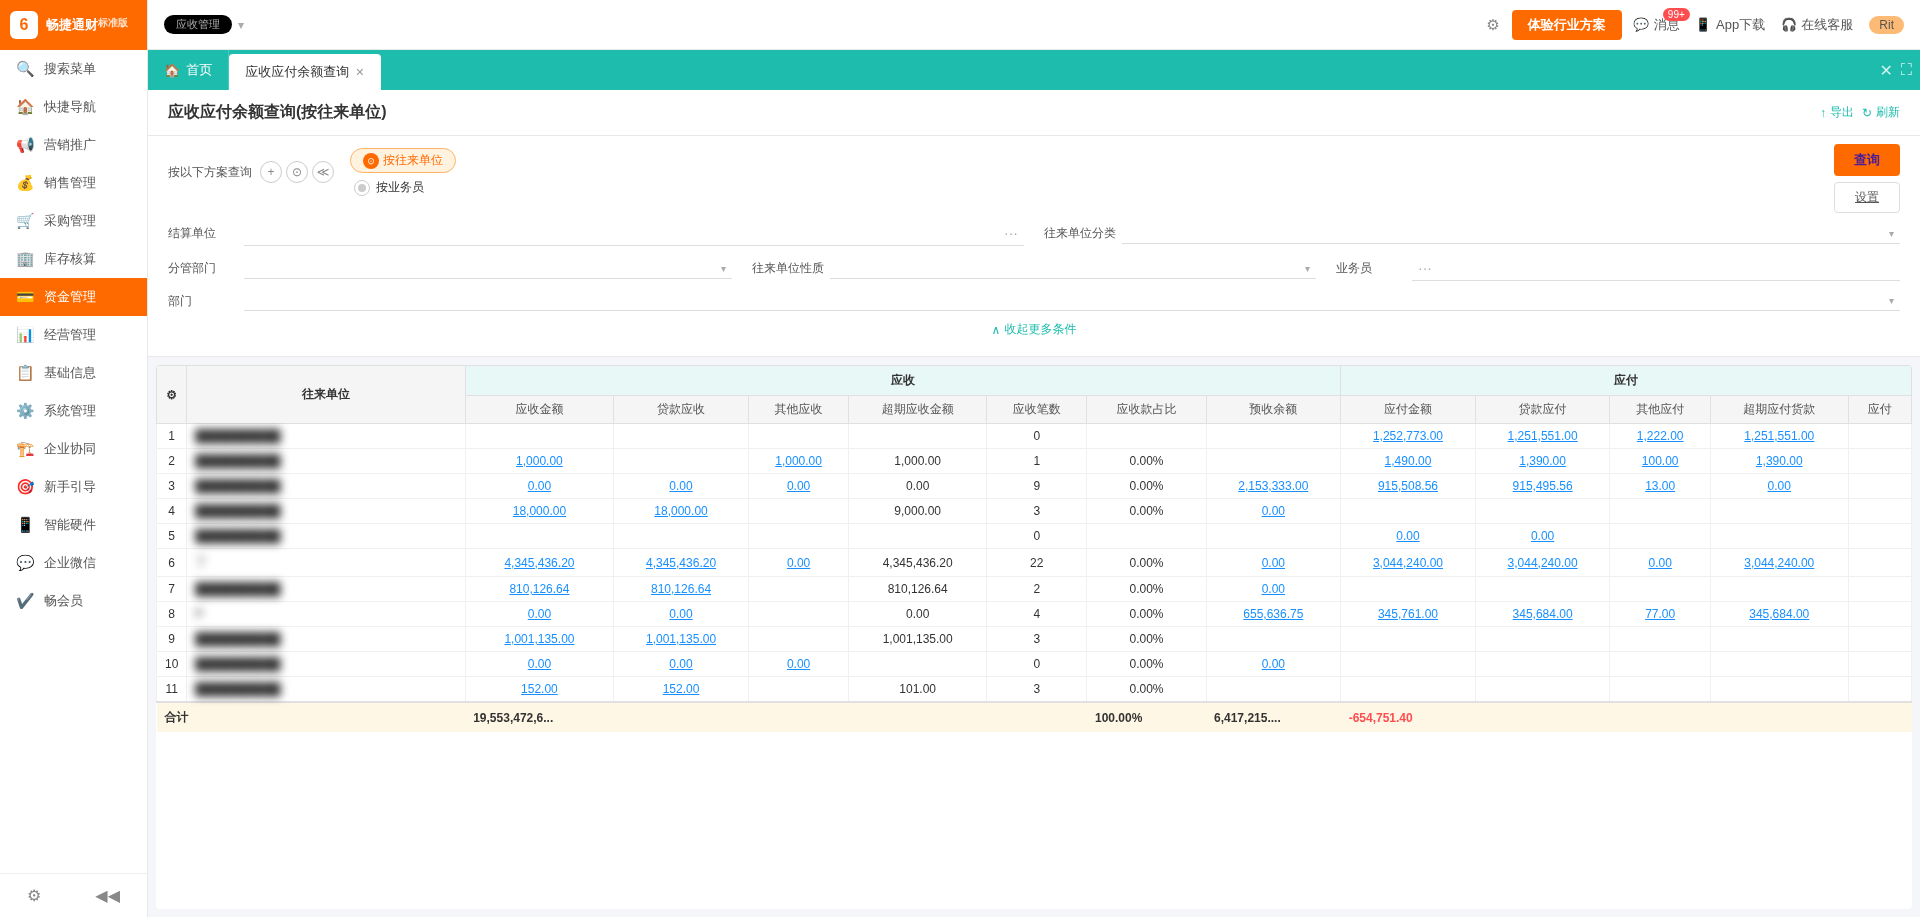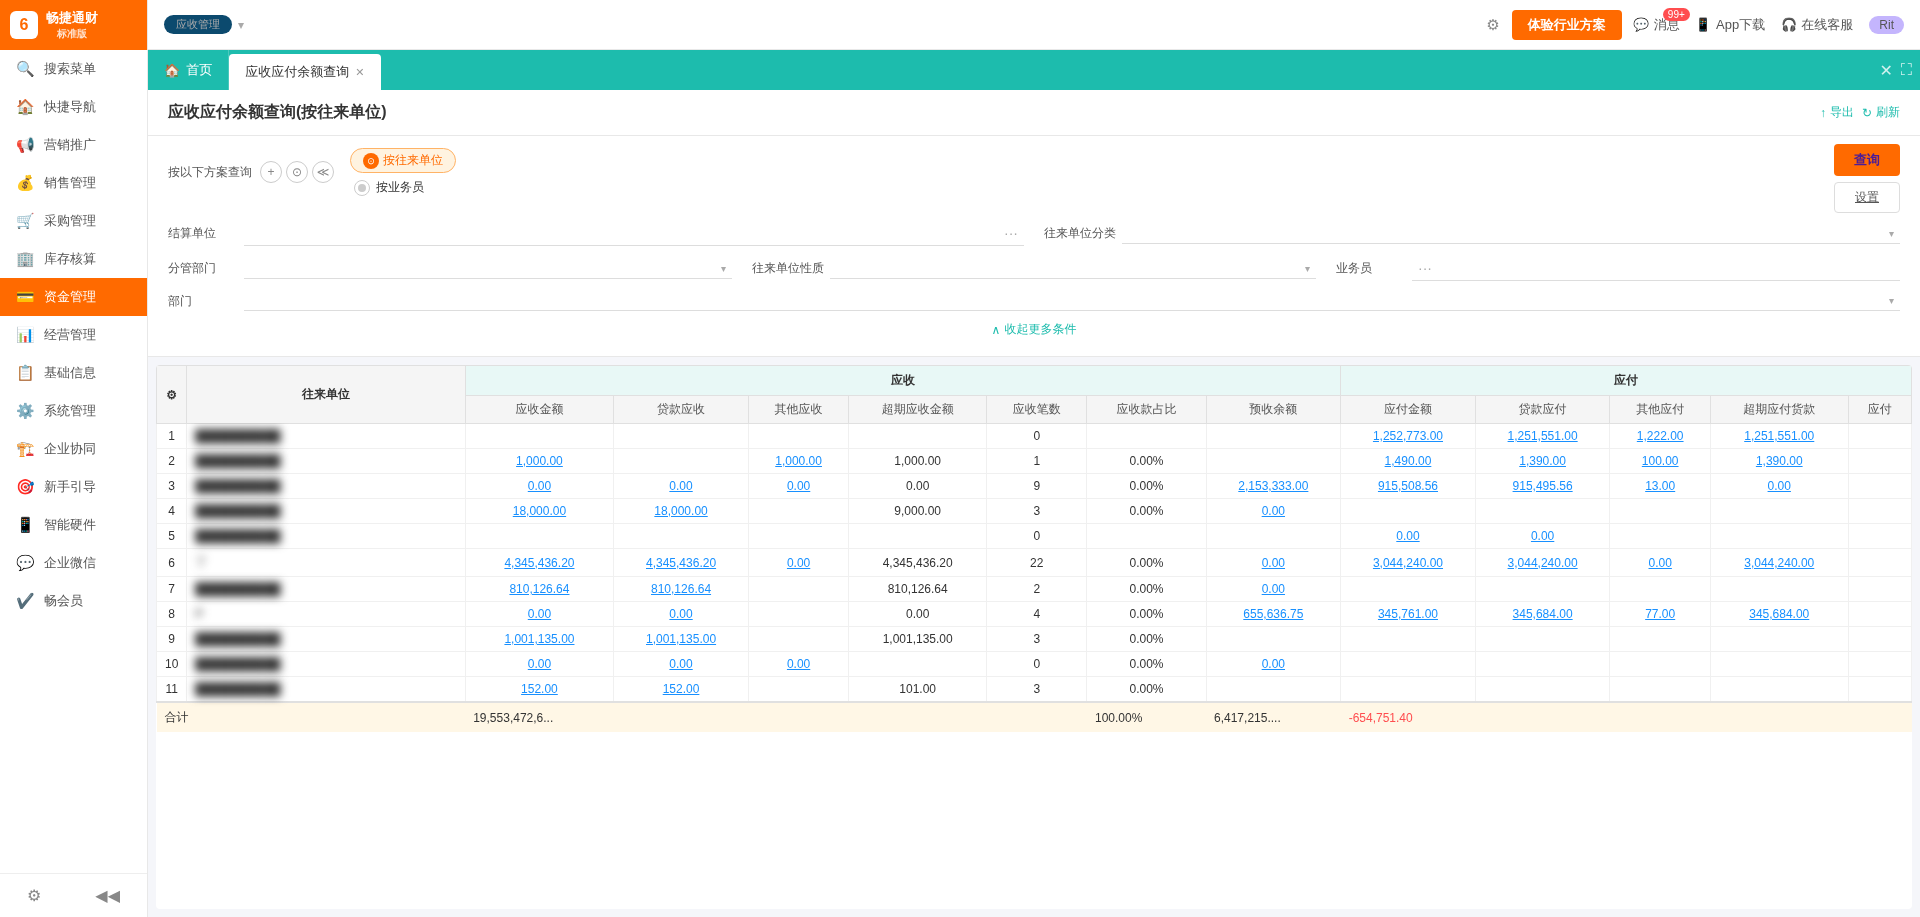--- a/index.html
+++ b/index.html
@@ -10,21 +10,21 @@
       position: fixed; left: 0; top: 0; width: 148px; height: 917px;
       background: #fff; border-right: 1px solid #e8e8e8; z-index: 100;
       display: flex; flex-direction: column;
     }
     .sidebar-logo {
       height: 50px; background: #ff6a00; display: flex; align-items: center; padding: 0 10px;
       color: #fff; font-size: 14px; font-weight: bold; gap: 8px;
     }
     .sidebar-logo-icon { width: 28px; height: 28px; background: #fff; border-radius: 6px; display: flex; align-items: center; justify-content: center; }
     .sidebar-logo-icon span { color: #ff6a00; font-size: 16px; font-weight: bold; }
-    .sidebar-logo-text { display: flex; flex-direction: column; text-align: center; }
+    .sidebar-logo-text { display: flex; flex-direction: row; text-align: center; }
     .sidebar-logo-main { font-size: 13px; font-weight: bold; }
     .sidebar-logo-sub { font-size: 10px; color: rgba(255,255,255,0.8); }
     .sidebar-item {
       display: flex; align-items: center; padding: 10px 16px; cursor: pointer;
       color: #555; gap: 10px; font-size: 13px;
     }
     .sidebar-item.active { background: #ff6a00; color: #fff; border-radius: 0; }
     .sidebar-item .icon { font-size: 15px; width: 18px; text-align: center; }
     .sidebar-bottom {
       margin-top: auto; border-top: 1px solid #eee; padding: 8px 0;
@@ -43,21 +43,21 @@
     .header-gear { color: #888; cursor: pointer; font-size: 15px; }
     .header-promo-btn {
       background: #ff6a00; color: #fff; border: none; padding: 6px 16px;
       border-radius: 4px; cursor: pointer; font-size: 13px; font-weight: bold;
     }
     .header-right { display: flex; align-items: center; gap: 16px; margin-left: auto; }
     .header-msg { position: relative; cursor: pointer; color: #555; font-size: 13px; display: flex; align-items: center; gap: 4px; }
     .badge { position: absolute; top: -8px; right: -10px; background: #ff4d4f; color: #fff; border-radius: 10px; font-size: 10px; padding: 1px 5px; }
     .header-app { cursor: pointer; color: #555; font-size: 13px; display: flex; align-items: center; gap: 4px; }
     .header-service { cursor: pointer; color: #555; font-size: 13px; display: flex; align-items: center; gap: 4px; }
-    .header-user { background: #c4b5fd; border-radius: 12px; padding: 2px 10px; font-size: 12px; color: #555; cursor: pointer; }
+    .header-user { background: #fdba74; border-radius: 12px; padding: 2px 10px; font-size: 12px; color: #555; cursor: pointer; }
 
     
     .tab-bar {
       position: fixed; left: 148px; top: 50px; right: 0; height: 40px;
       background: #1dbcad; z-index: 98;
       display: flex; align-items: stretch;
     }
     .tab-item {
       display: flex; align-items: center; padding: 0 16px; cursor: pointer;
       font-size: 13px; color: rgba(255,255,255,0.8); gap: 6px; border-right: 1px solid rgba(255,255,255,0.2);
@@ -120,21 +120,21 @@
     .table-wrapper { flex: 1; overflow: auto; }
 
     table { width: 100%; border-collapse: collapse; font-size: 12px; }
     thead { position: sticky; top: 0; z-index: 10; }
     .thead-group th { background: #e8f8f6; text-align: center; padding: 6px 0; border: 1px solid #e0e0e0; color: #333; font-weight: bold; }
     .thead-sub th { background: #f5f5f5; text-align: center; padding: 5px 8px; border: 1px solid #e0e0e0; color: #555; font-weight: normal; }
     tbody tr { border-bottom: 1px solid #f0f0f0; }
     tbody td { padding: 5px 8px; border: 1px solid #f0f0f0; color: #333; text-align: center; white-space: nowrap; }
     tbody td.link { color: #1890ff; text-decoration: underline; cursor: pointer; }
     tbody td.name { text-align: left; }
-    .tfoot-row td { background: #fff7e6; font-weight: normal; border-top: 2px solid #e0e0e0; padding: 6px 8px; }
+    .tfoot-row td { background: #fff7e6; font-weight: bold; border-top: 2px solid #e0e0e0; padding: 6px 8px; }
 
     
     .query-btn {
       background: #ff6a00; color: #4c1d95; border: none; padding: 7px 20px;
       border-radius: 4px; cursor: pointer; font-size: 13px; font-weight: bold;
       white-space: nowrap;
     }
     .set-btn {
       background: #fff; color: #555; border: 1px solid #ddd; padding: 6px 16px;
       border-radius: 4px; cursor: pointer; font-size: 12px; white-space: nowrap; text-decoration: underline;
@@ -218,21 +218,21 @@
   </div>
 
   <div class="sidebar-bottom">
     <span class="sidebar-bottom-btn">⚙</span>
     <span class="sidebar-bottom-btn">◀◀</span>
   </div>
 </div>
 
 <div class="top-header">
   <div class="header-breadcrumb">
-    <span style="color:#aaa;font-size:11px;background:#0c4a6e;padding:2px 12px;border-radius:10px;">应收管理</span>
+    <span style="color:#aaa;font-size:11px;background:#000000;padding:2px 12px;border-radius:10px;">应收管理</span>
     <span style="color:#aaa;cursor:pointer;">▾</span>
   </div>
   <span class="header-gear">⚙</span>
   <button class="header-promo-btn">体验行业方案</button>
   <div class="header-right">
     <div class="header-msg">
       <span>💬</span>
       <span>消息</span>
       <span class="badge">99+</span>
     </div>

